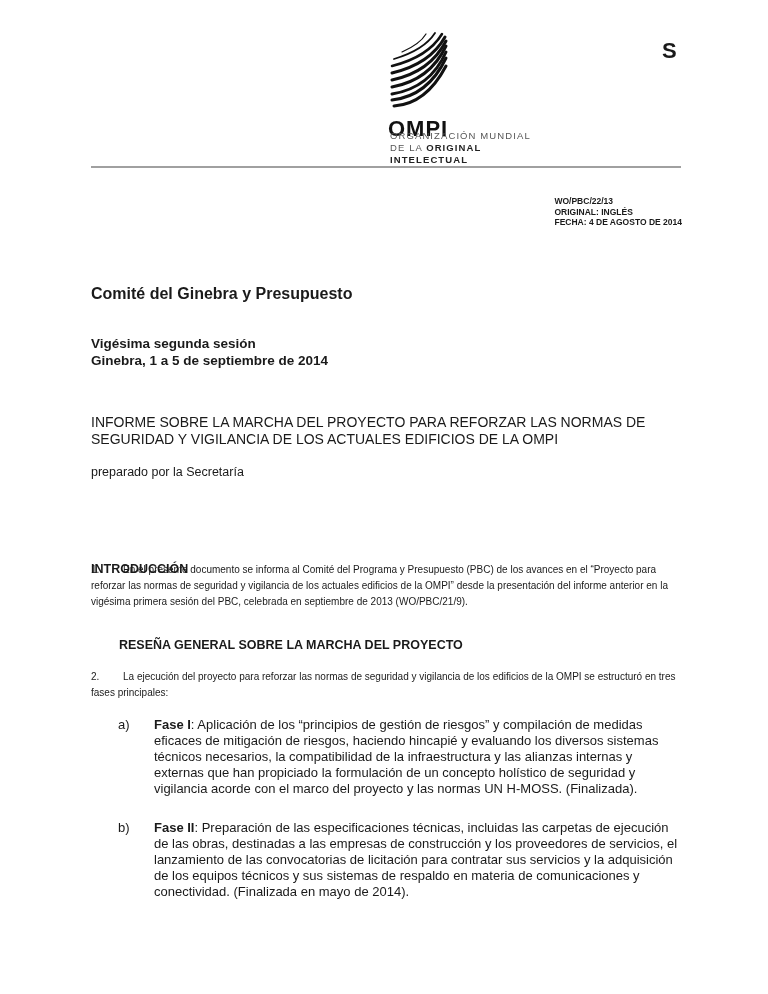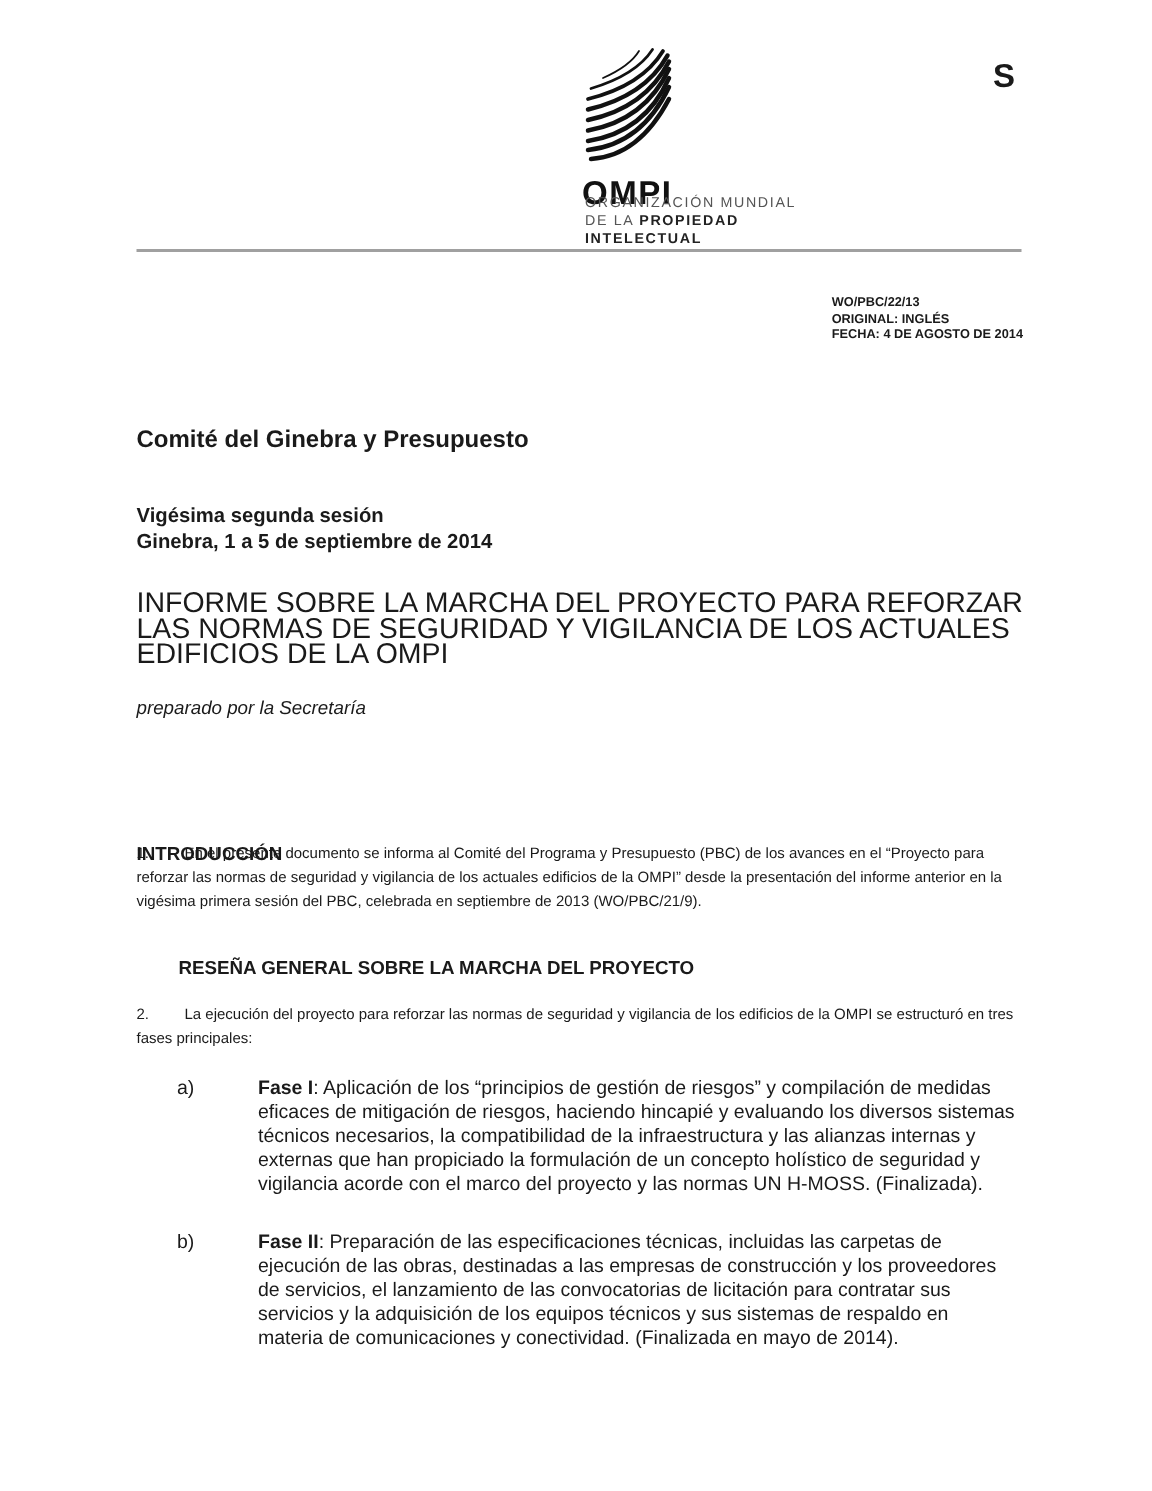--- a/index.html
+++ b/index.html
@@ -9,31 +9,31 @@
   .lang-code { left: 662px; top: 38px; font-size: 22px; font-weight: bold; }
   .logo { left: 388px; top: 30px; width: 190px; height: 130px; }
   .logo-mark { position: absolute; left: 2px; top: 2px; width: 70px; height: 76px; }
   .logo-word { position: absolute; left: 0px; top: 86px; font-size: 22px; font-weight: bold; letter-spacing: 1px; color: #111; }
   .logo-sub { position: absolute; left: 2px; top: 100px; font-size: 9.5px; line-height: 12px; letter-spacing: 1.1px; color: #555; }
   .logo-sub b { color: #222; }
   .rule { left: 91px; top: 166px; width: 590px; height: 2px; background: #a0a0a0; }
   .docmeta { right: 86px; top: 180px; text-align: left; font-size: 8.5px; font-weight: bold; line-height: 10.5px; margin-top: 16px; }
   .committee { left: 91px; top: 285px; font-size: 16px; font-weight: bold; }
   .session { left: 91px; top: 335px; font-size: 13.5px; font-weight: bold; line-height: 17px; }
-  .title { left: 91px; top: 394px; font-size: 19px; line-height: 17px; width: 600px; }
-  .prepared { left: 91px; top: 465px; font-size: 12.5px; font-style: italic; }
+  .title { left: 91px; top: 414px; font-size: 14px; line-height: 17px; width: 600px; }
+  .prepared { left: 91px; top: 465px; font-size: 12.5px; }
   .h-intro { left: 91px; top: 530px; font-size: 12.5px; font-weight: bold; margin-top: 32px; }
   .para { left: 91px; width: 590px; font-size: 10px; line-height: 16px; }
   .para .num { display: inline-block; width: 32px; }
   .p1 { top: 562px; }
   .h-overview { left: 91px; top: 638px; font-size: 12.5px; font-weight: bold; margin-left: 28px; }
   .p2 { top: 669px; }
   .item { left: 118px; width: 560px; font-size: 13px; line-height: 16px; }
   .item .lbl { position: absolute; left: 0; top: 0; }
-  .item .txt { margin-left: 54px; display: block; }
+  .item .txt { margin-left: 36px; display: block; }
   .ia { top: 717px; }
   .ib { top: 820px; }
 </style>
 </head>
 <body>
 
 <div class="abs lang-code">S</div>
 
 <div class="abs logo">
   <svg class="logo-mark" viewBox="0 0 70 76">
@@ -45,21 +45,21 @@
       <path d="M2 34 Q38 25 52 2" stroke-width="2.5"></path>
       <path d="M4 27 Q34 18 45 1" stroke-width="1.8"></path>
       <path d="M12 20 Q30 12 36 2" stroke-width="1.2"></path>
       <path d="M2 68 Q38 64 56 26" stroke-width="3"></path>
       <path d="M4 74 Q36 72 56 34" stroke-width="3"></path>
     </g>
   </svg>
   <div class="logo-word">OMPI</div>
   <div class="logo-sub">
     <div>ORGANIZACIÓN MUNDIAL</div>
-    <div><span>DE LA </span><b>PROPIEDAD</b></div>
+    <div><span>DE LA </span><b>ORIGINAL</b></div>
     <div><b>INTELECTUAL</b></div>
   </div>
 </div>
 
 <div class="abs rule"></div>
 
 <div class="abs docmeta">
   <div>WO/PBC/22/13</div>
   <div>ORIGINAL:  INGLÉS</div>
   <div>FECHA:  4 DE AGOSTO DE 2014</div>

